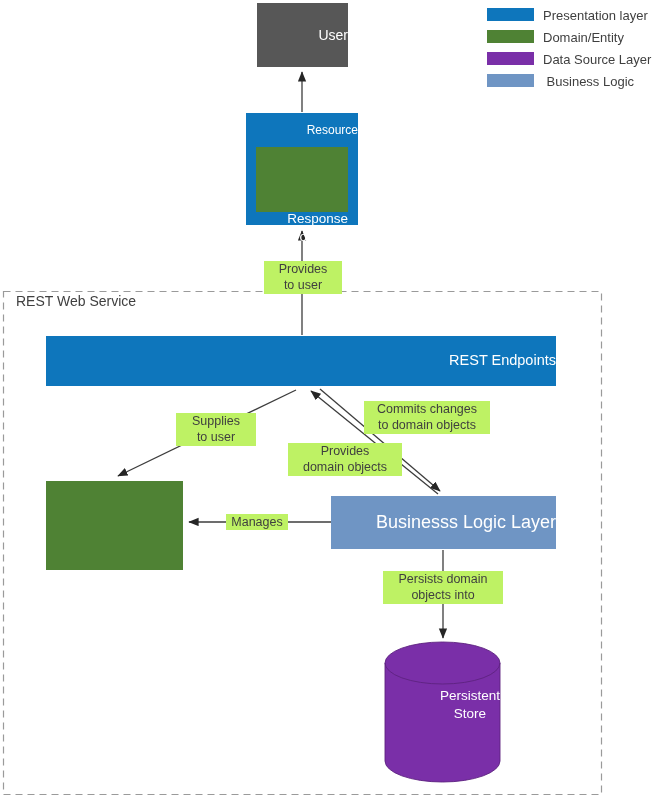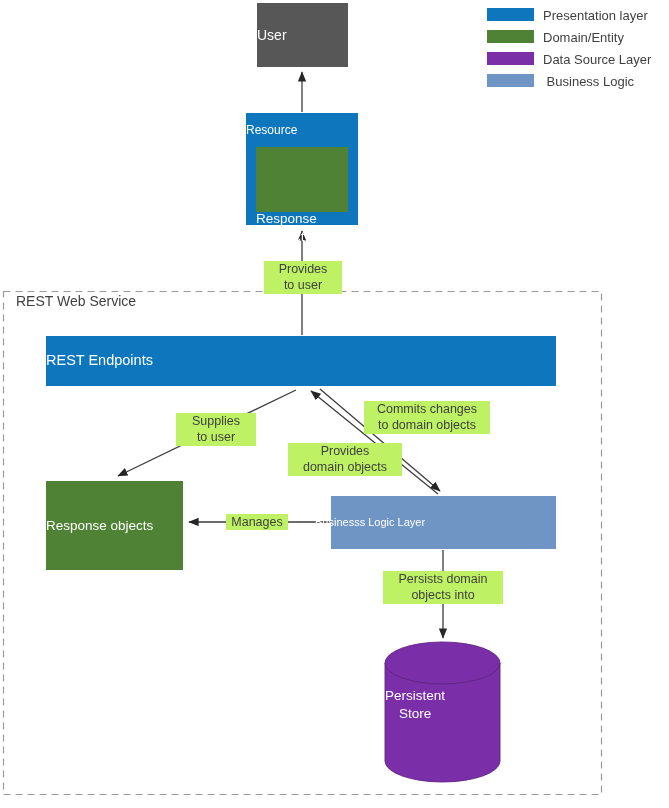--- a/index.html
+++ b/index.html
@@ -19,21 +19,21 @@
     position: absolute;
     left: 0;
     top: 0;
     width: 669px;
     height: 808px;
   }
   .node-label {
     position: absolute;
     display: flex;
     align-items: center;
-    justify-content: flex-start;
+    justify-content: flex-end;
     text-align: center;
     line-height: 1.32;
     pointer-events: none;
     white-space: pre-line;
     border-radius: 30px;
   }
   .edge-label {
     position: absolute;
     text-align: center;
     line-height: 1.3;
@@ -132,25 +132,22 @@
 
   <div class="node-label" style="left:256px; top:147px; width:92px; height:65px; color:#ffffff; font-size:13.5px;margin-top:48px;">
     <span>Response
 object</span>
   </div>
 
   <div class="node-label" style="left:46px; top:336px; width:510px; height:50px; color:#ffffff; font-size:14.5px;">
     <span>REST Endpoints</span>
   </div>
 
-  <div class="node-label" style="left:46px; top:481px; width:137px; height:89px; color:#ffffff; font-size:13.5px;">
-    <span>Response objects</span>
-  </div>
 
-  <div class="node-label" style="left:315px; top:496px; width:225px; height:53px; color:#ffffff; font-size:11px;">
+  <div class="node-label" style="left:331px; top:496px; width:225px; height:53px; color:#ffffff; font-size:18px;">
     <span>Businesss Logic Layer</span>
   </div>
 
   <div class="node-label" style="left:385px; top:670px; width:115px; height:70px; color:#ffffff; font-size:13.5px;">
     <span>Persistent
 Store</span>
   </div>
 
   <div class="edge-label" style="left:264px; top:261px; width:78px;">Provides
 to user</div>

